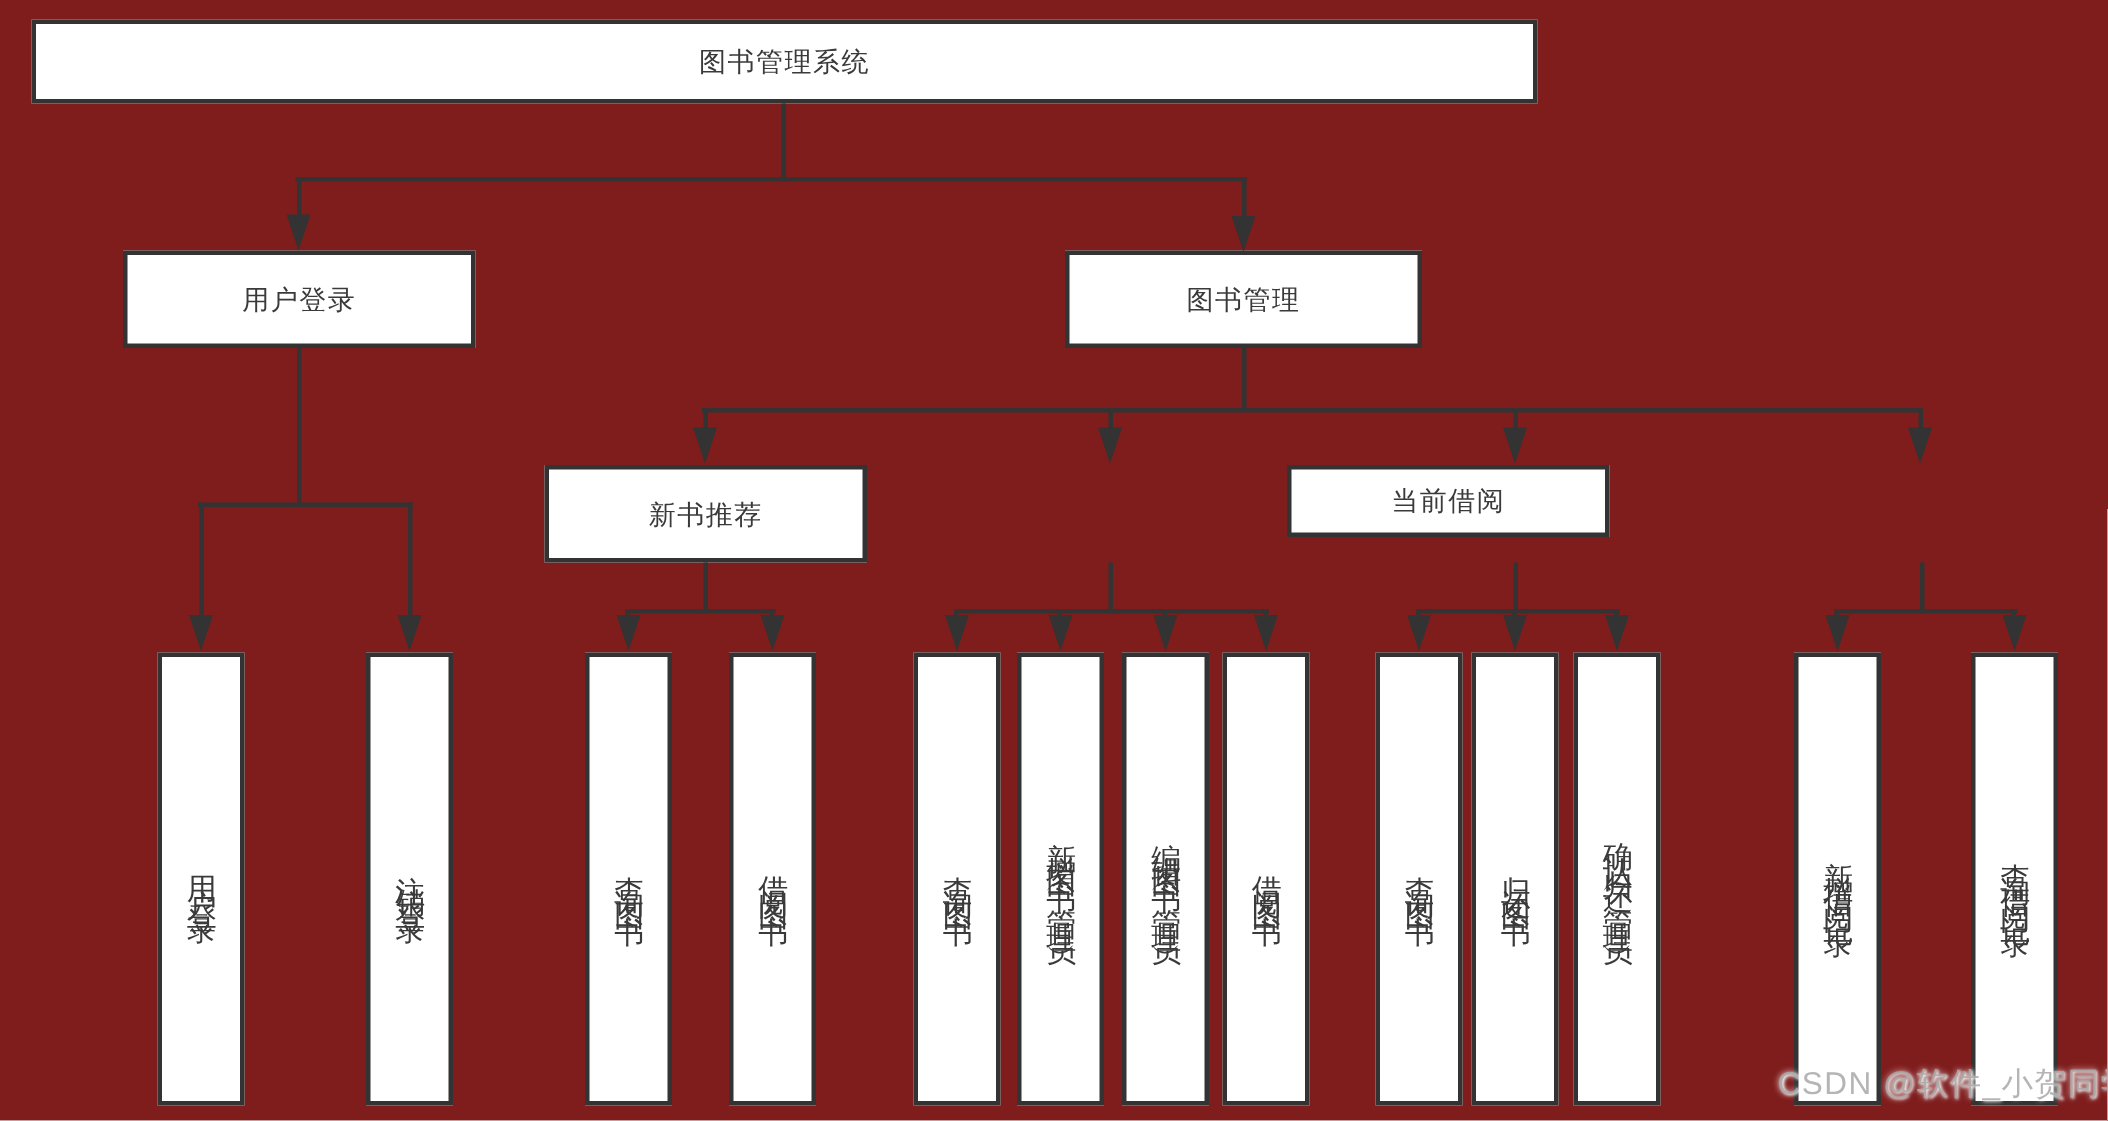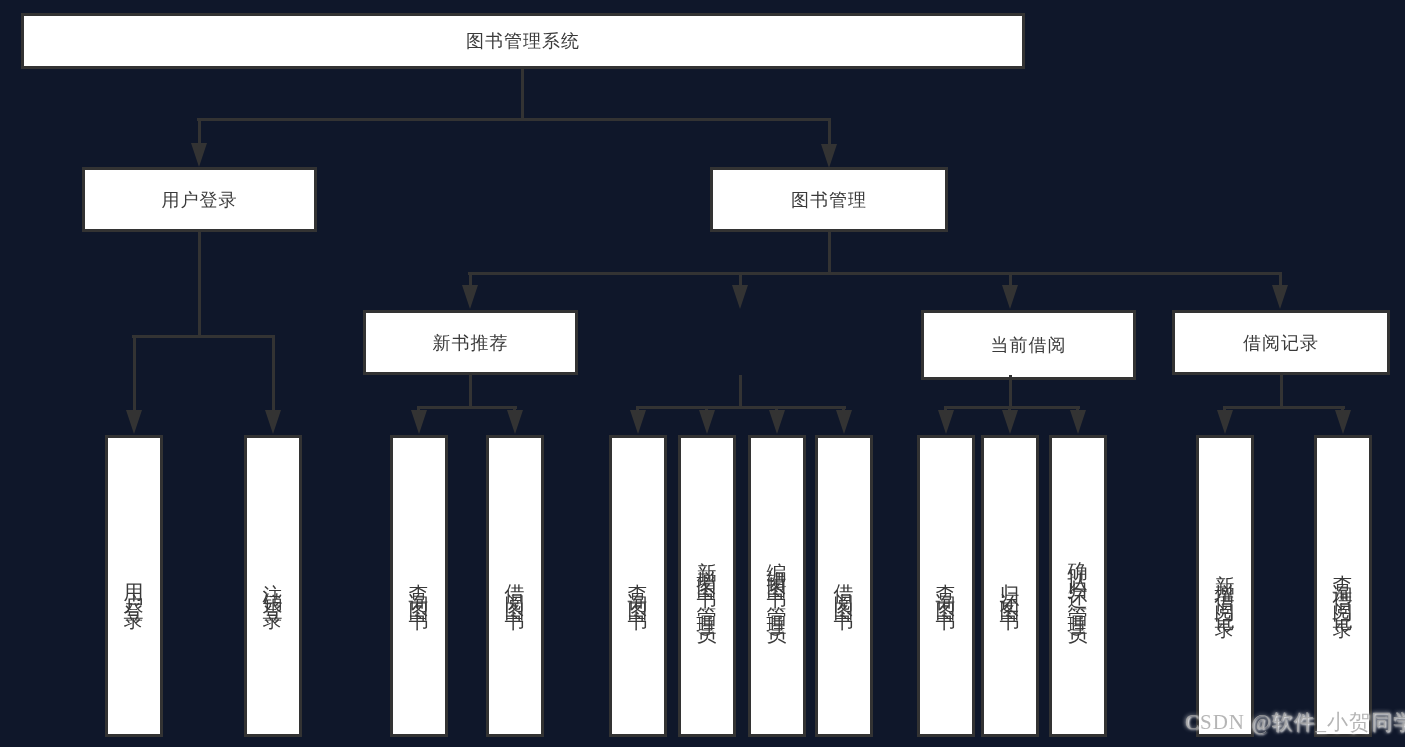--- a/index.html
+++ b/index.html
@@ -1,21 +1,21 @@
 <!DOCTYPE html>
 <html><head>
 <meta charset="utf-8">
 <style>
   html,body{margin:0;padding:0;background:#ffffff;}
   #canvas{
     position:relative;
     width:1405px;height:747px;
-    background:#0f172a;
+    background:#7f1d1d;
     overflow:hidden;
-    font-family:Liberation Serif, serif;
+    font-family:Liberation Sans, sans-serif;
   }
   .node{
     position:absolute;
     box-sizing:border-box;
     background:#ffffff;
     border:3px solid #333333;
     color:#3a3a3a;
     display:flex;
     align-items:center;
     justify-content:center;
@@ -52,22 +52,21 @@
 <body>
 
 <div id="canvas">
 
   <div class="node h" style="left:21px;top:13px;width:1004px;height:56px">图书管理系统</div>
 
   <div class="node h" style="left:82px;top:167px;width:235px;height:65px">用户登录</div>
   <div class="node h" style="left:710px;top:167px;width:238px;height:65px">图书管理</div>
 
   <div class="node h" style="left:363px;top:310px;width:215px;height:65px">新书推荐</div>
-  <div class="node h" style="left:921px;top:310px;width:215px;height:70px">当前借阅</div>
-  <div class="node h" style="left:1172px;top:310px;width:218px;height:65px">借阅记录</div>
+  <div class="node h" style="left:858px;top:310px;width:215px;height:48px">当前借阅</div>
 
   <div class="node v" style="left:105px;top:435px;width:58px;height:302px">
     <span class="vtext">用户登录</span>
   </div>
   <div class="node v" style="left:244px;top:435px;width:58px;height:302px">
     <span class="vtext">注销登录</span>
   </div>
 
   <div class="node v" style="left:390px;top:435px;width:58px;height:302px">
     <span class="vtext">查询图书</span>

